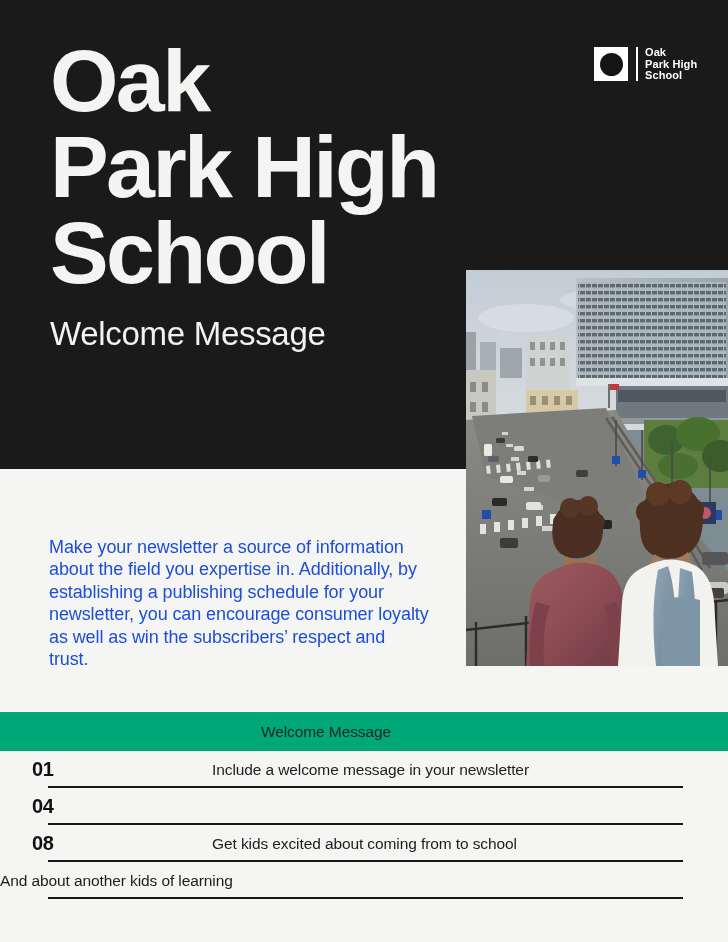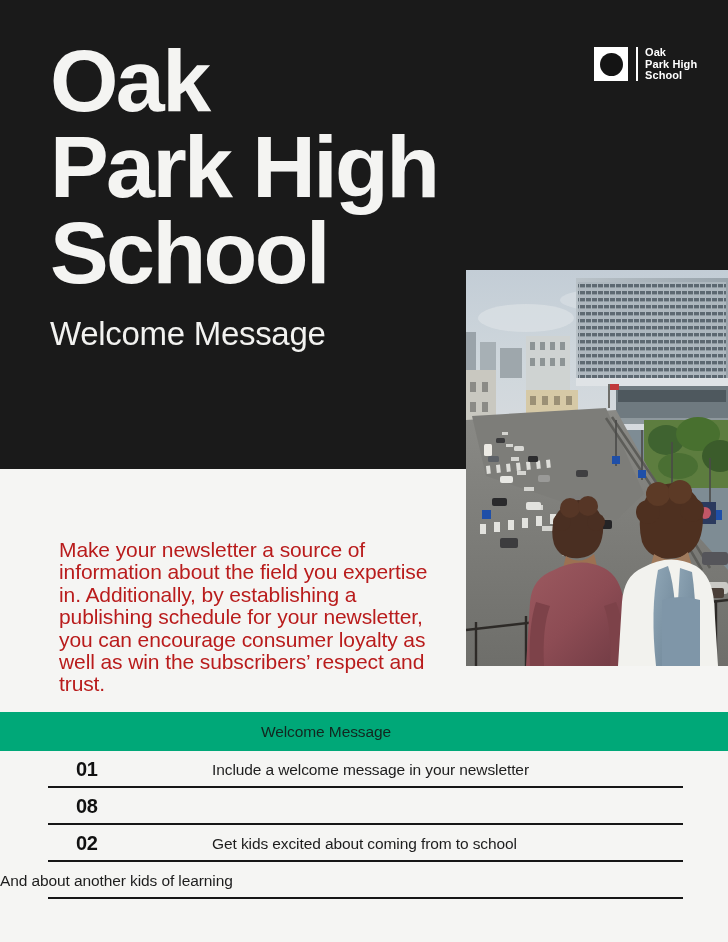--- a/index.html
+++ b/index.html
@@ -101,26 +101,26 @@
     font-size: 33px;
     line-height: 38px;
     font-weight: 400;
     letter-spacing: -0.3px;
     white-space: nowrap;
   }
 
   
   .intro {
     position: absolute;
-    left: 59px;
+    left: 49px;
     top: 518px;
     width: 380px;
     z-index: 3;
-    color: #b91c1c;
-    font-size: 21px;
+    color: #1d4ed8;
+    font-size: 18px;
     line-height: 22.4px;
     font-weight: 400;
     letter-spacing: -0.1px;
   }
 
   
   .photo {
     position: absolute;
     left: 466px;
     top: 270px;
@@ -169,21 +169,21 @@
   .list-row .rule {
     position: absolute;
     left: 48px;
     right: 45px;
     bottom: 0;
     height: 2px;
     background: #161616;
   }
   .row-num {
     width: 212px;
-    padding-left: 76px;
+    padding-left: 32px;
     box-sizing: border-box;
     color: #111111;
     font-size: 20px;
     font-weight: 700;
     letter-spacing: -0.3px;
   }
   .row-text {
     color: #1d1d1d;
     font-size: 15.5px;
     font-weight: 400;
@@ -417,26 +417,26 @@
 
   <div class="list">
 
     <div class="list-row">
       <div class="row-num">01</div>
       <div class="row-text">Include a welcome message in your newsletter</div>
       <div class="rule"></div>
     </div>
 
     <div class="list-row">
+      <div class="row-num">04</div>
+      <div class="rule"></div>
+    </div>
+
+    <div class="list-row">
       <div class="row-num">08</div>
-      <div class="rule"></div>
-    </div>
-
-    <div class="list-row">
-      <div class="row-num">02</div>
       <div class="row-text">Get kids excited about coming from to school</div>
       <div class="rule"></div>
     </div>
 
     <div class="list-row">
       <div class="row-text">And about another kids of learning</div>
       <div class="rule"></div>
     </div>
 
   </div>

